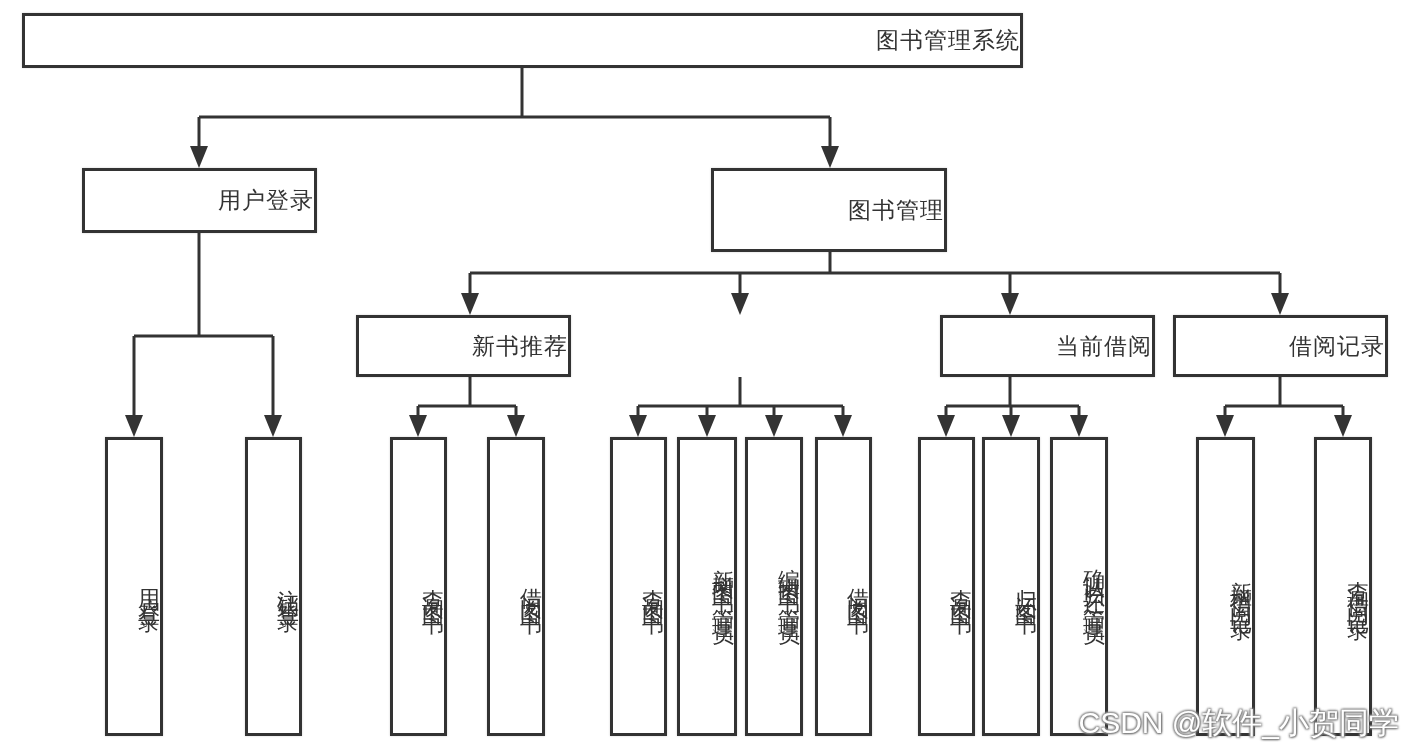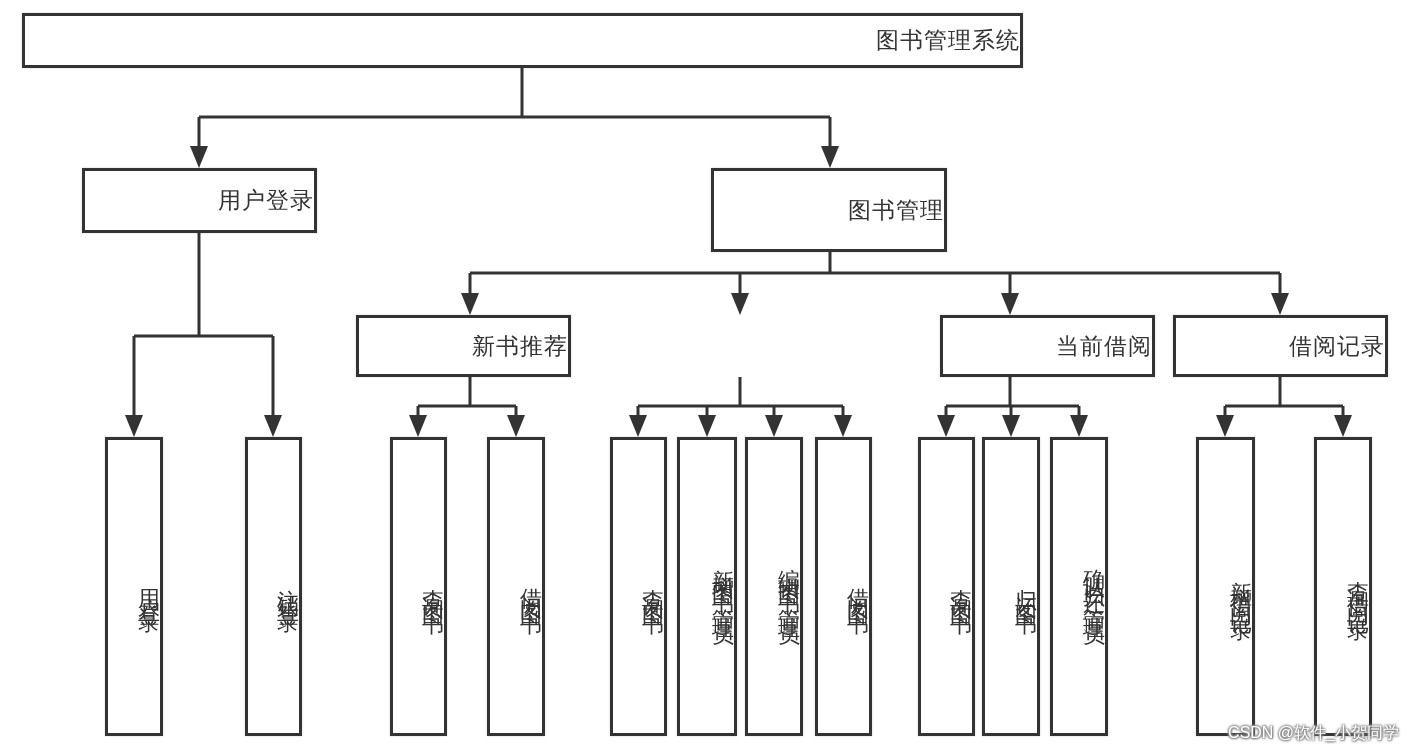--- a/index.html
+++ b/index.html
@@ -41,21 +41,21 @@
     font-size: 22px;
     letter-spacing: 8px;
     line-height: 1;
     color: #333333;
     white-space: nowrap;
   }
   #watermark {
     position: absolute;
     right: 6px;
     bottom: 3px;
-    font-size: 16px;
+    font-size: 30px;
     color: #ffffff;
     text-shadow: 1px 1px 2px #7a7a7a, -1px -1px 2px #9a9a9a, 1px -1px 2px #8a8a8a, -1px 1px 2px #8a8a8a;
     white-space: nowrap;
     z-index: 10;
   }
 </style>
 </head>
 <body>
 
 <div id="canvas">

